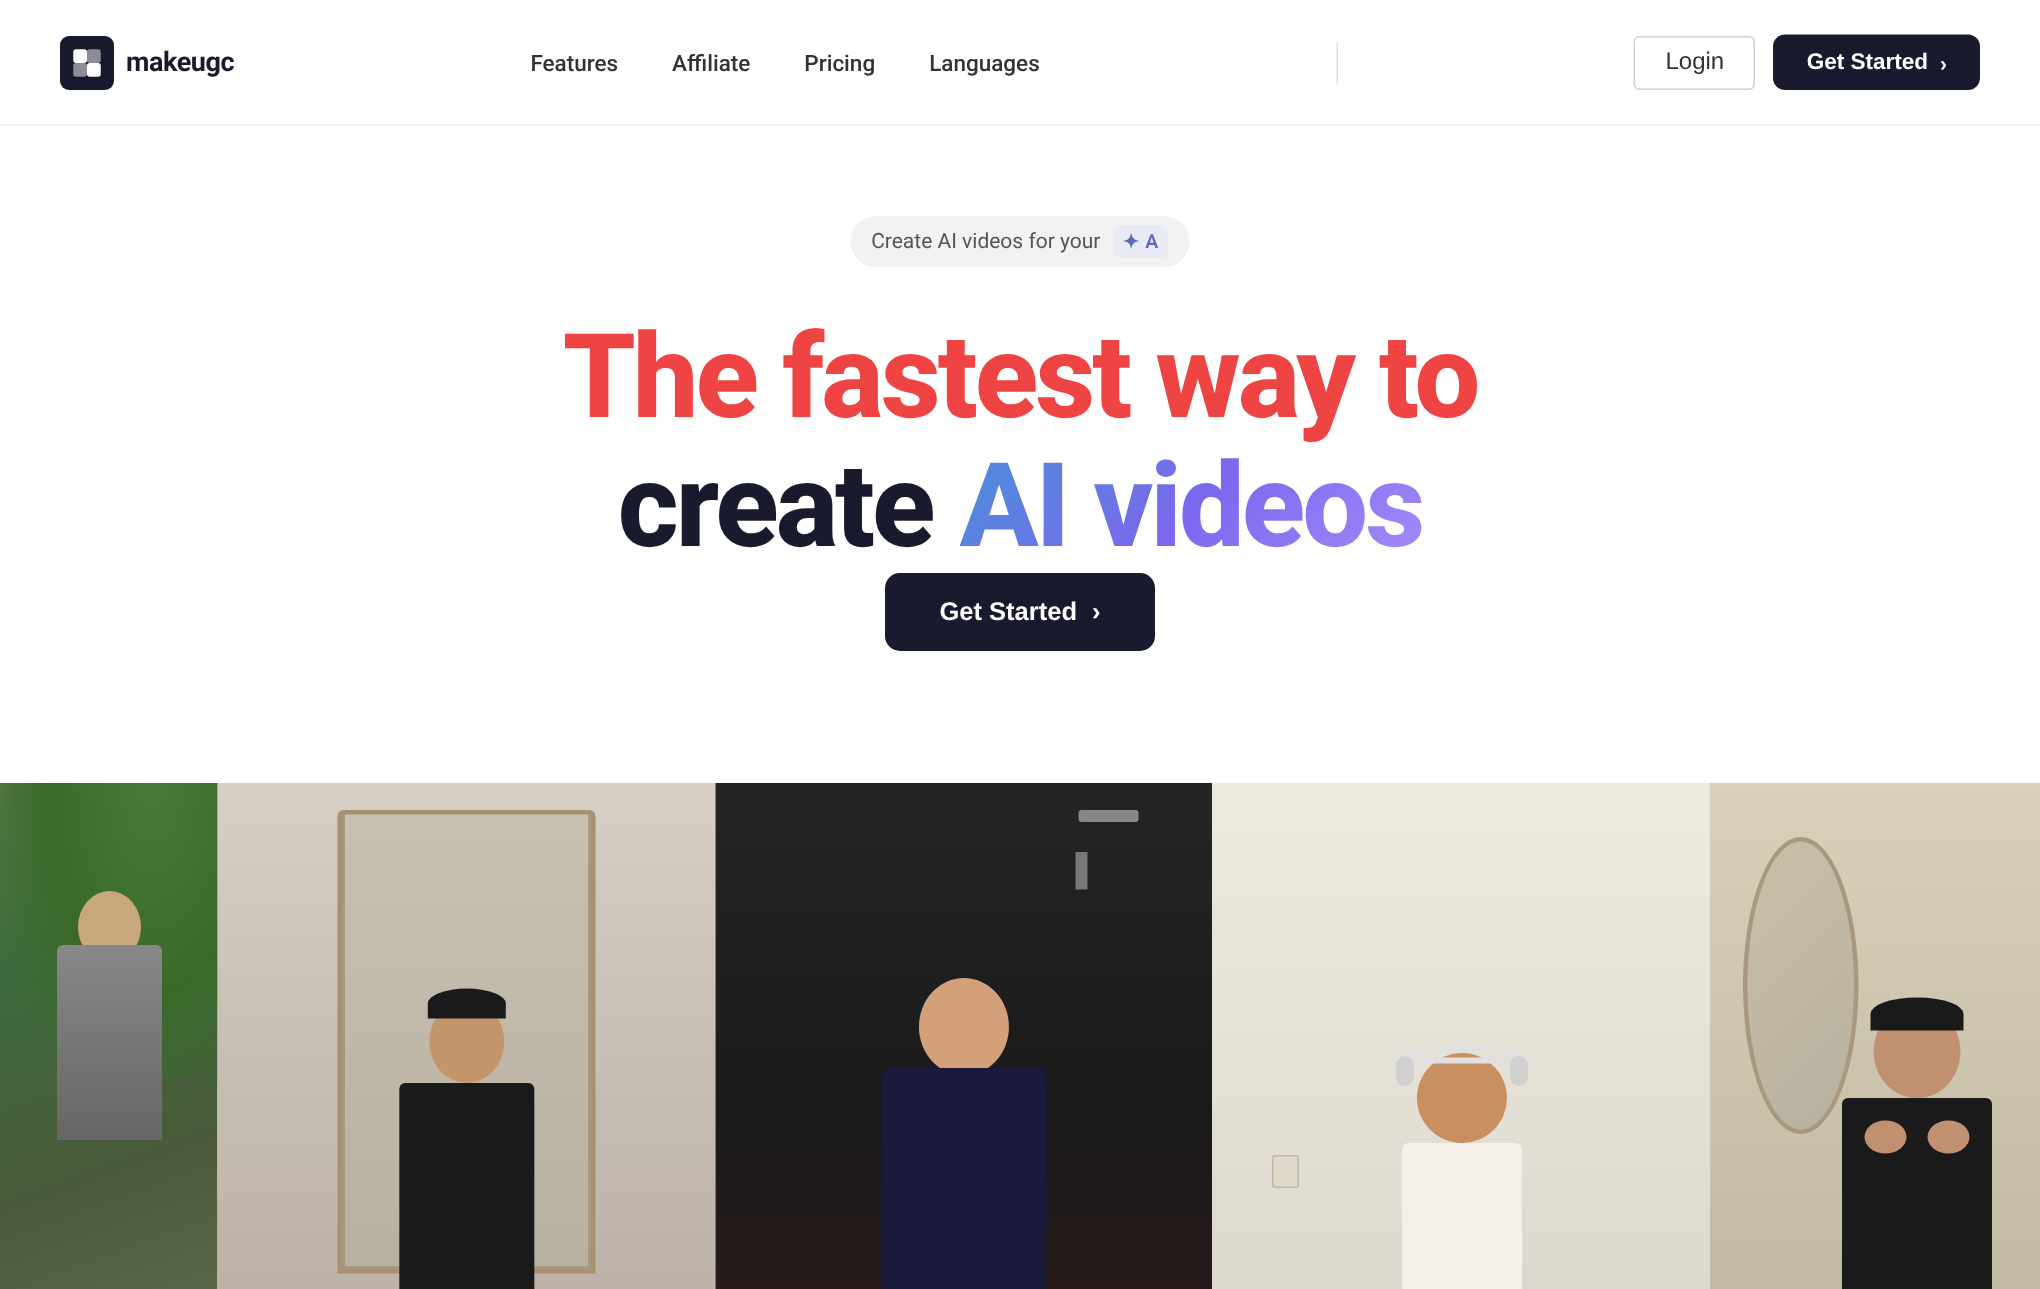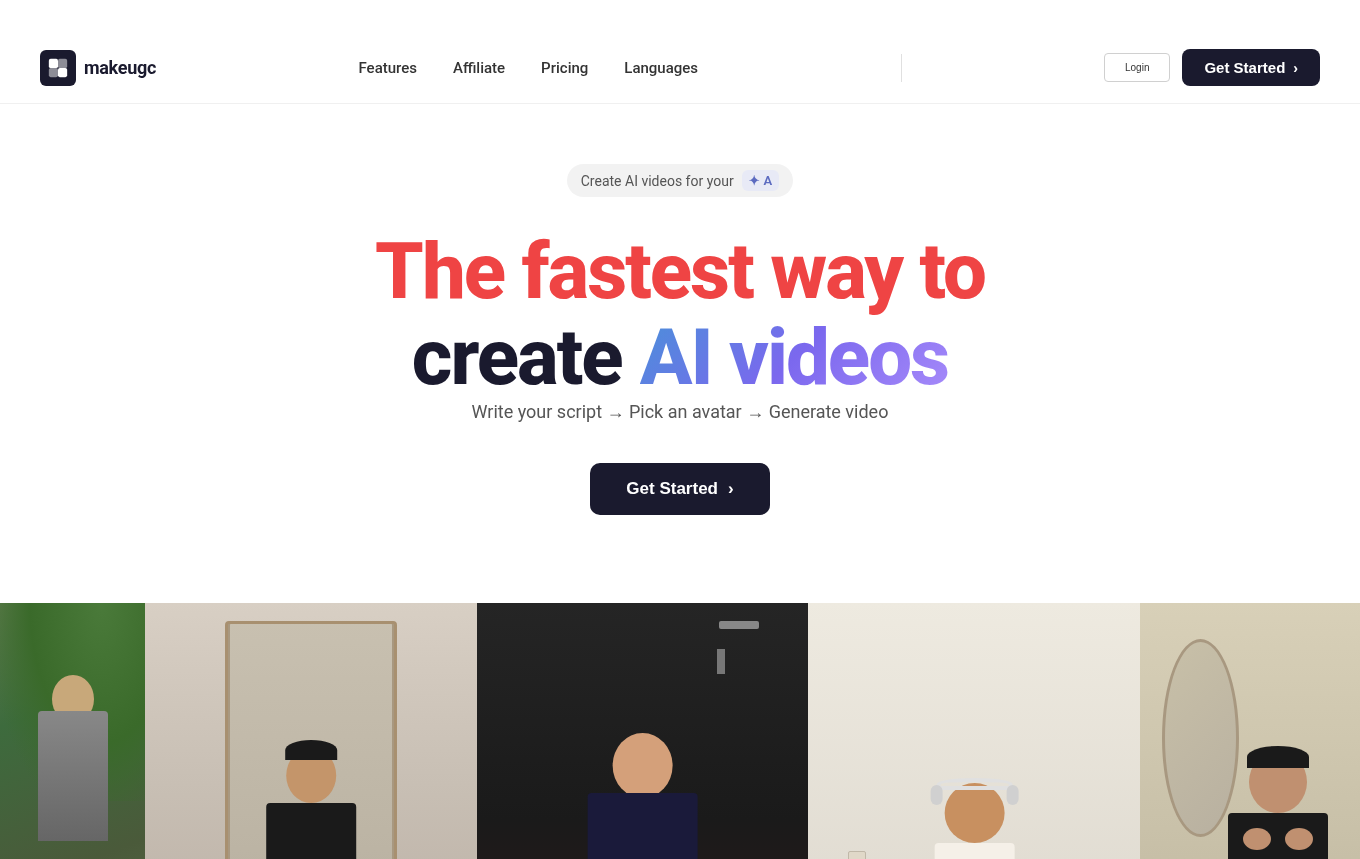--- a/index.html
+++ b/index.html
@@ -9,27 +9,26 @@
       color: #1a1a2e;
       overflow-x: hidden;
     }
 
     
     .navbar {
       display: flex;
       align-items: center;
       justify-content: space-between;
       padding: 0 40px;
-      height: 72px;
+      height: 84px;
       border-bottom: 1px solid #f0f0f0;
       position: sticky;
       top: 0;
       background: #fff;
       z-index: 100;
-      margin-top: 32px;
     }
     .nav-logo {
       display: flex;
       align-items: center;
       gap: 8px;
       text-decoration: none;
       color: inherit;
     }
     .logo-icon {
       width: 36px;
@@ -71,21 +70,21 @@
     .nav-actions {
       display: flex;
       align-items: center;
       gap: 12px;
     }
     .btn-login {
       background: transparent;
       border: 1.5px solid #d0d0d0;
       border-radius: 4px;
       padding: 8px 20px;
-      font-size: 10px;
+      font-size: 16px;
       font-weight: 500;
       cursor: pointer;
       color: #333;
     }
     .btn-get-started-nav {
       background: #1a1a2e;
       color: #fff;
       border: none;
       border-radius: 8px;
       padding: 10px 22px;
@@ -238,21 +237,20 @@
       <span>A</span>
     </span>
   </div>
 
   <h1 class="hero-title">The fastest way to</h1>
   <div class="hero-title-line2">
     <span>create</span>
     <span class="gradient-text">AI videos</span>
   </div>
 
-  <p class="hero-subtitle">Write your script → Pick an avatar → Generate video</p>
 
   <button class="btn-get-started-hero">
     <span>Get Started</span>
     <span>›</span>
   </button>
 </section>
 
 <div class="video-grid">
 
   <div class="video-card" style="

